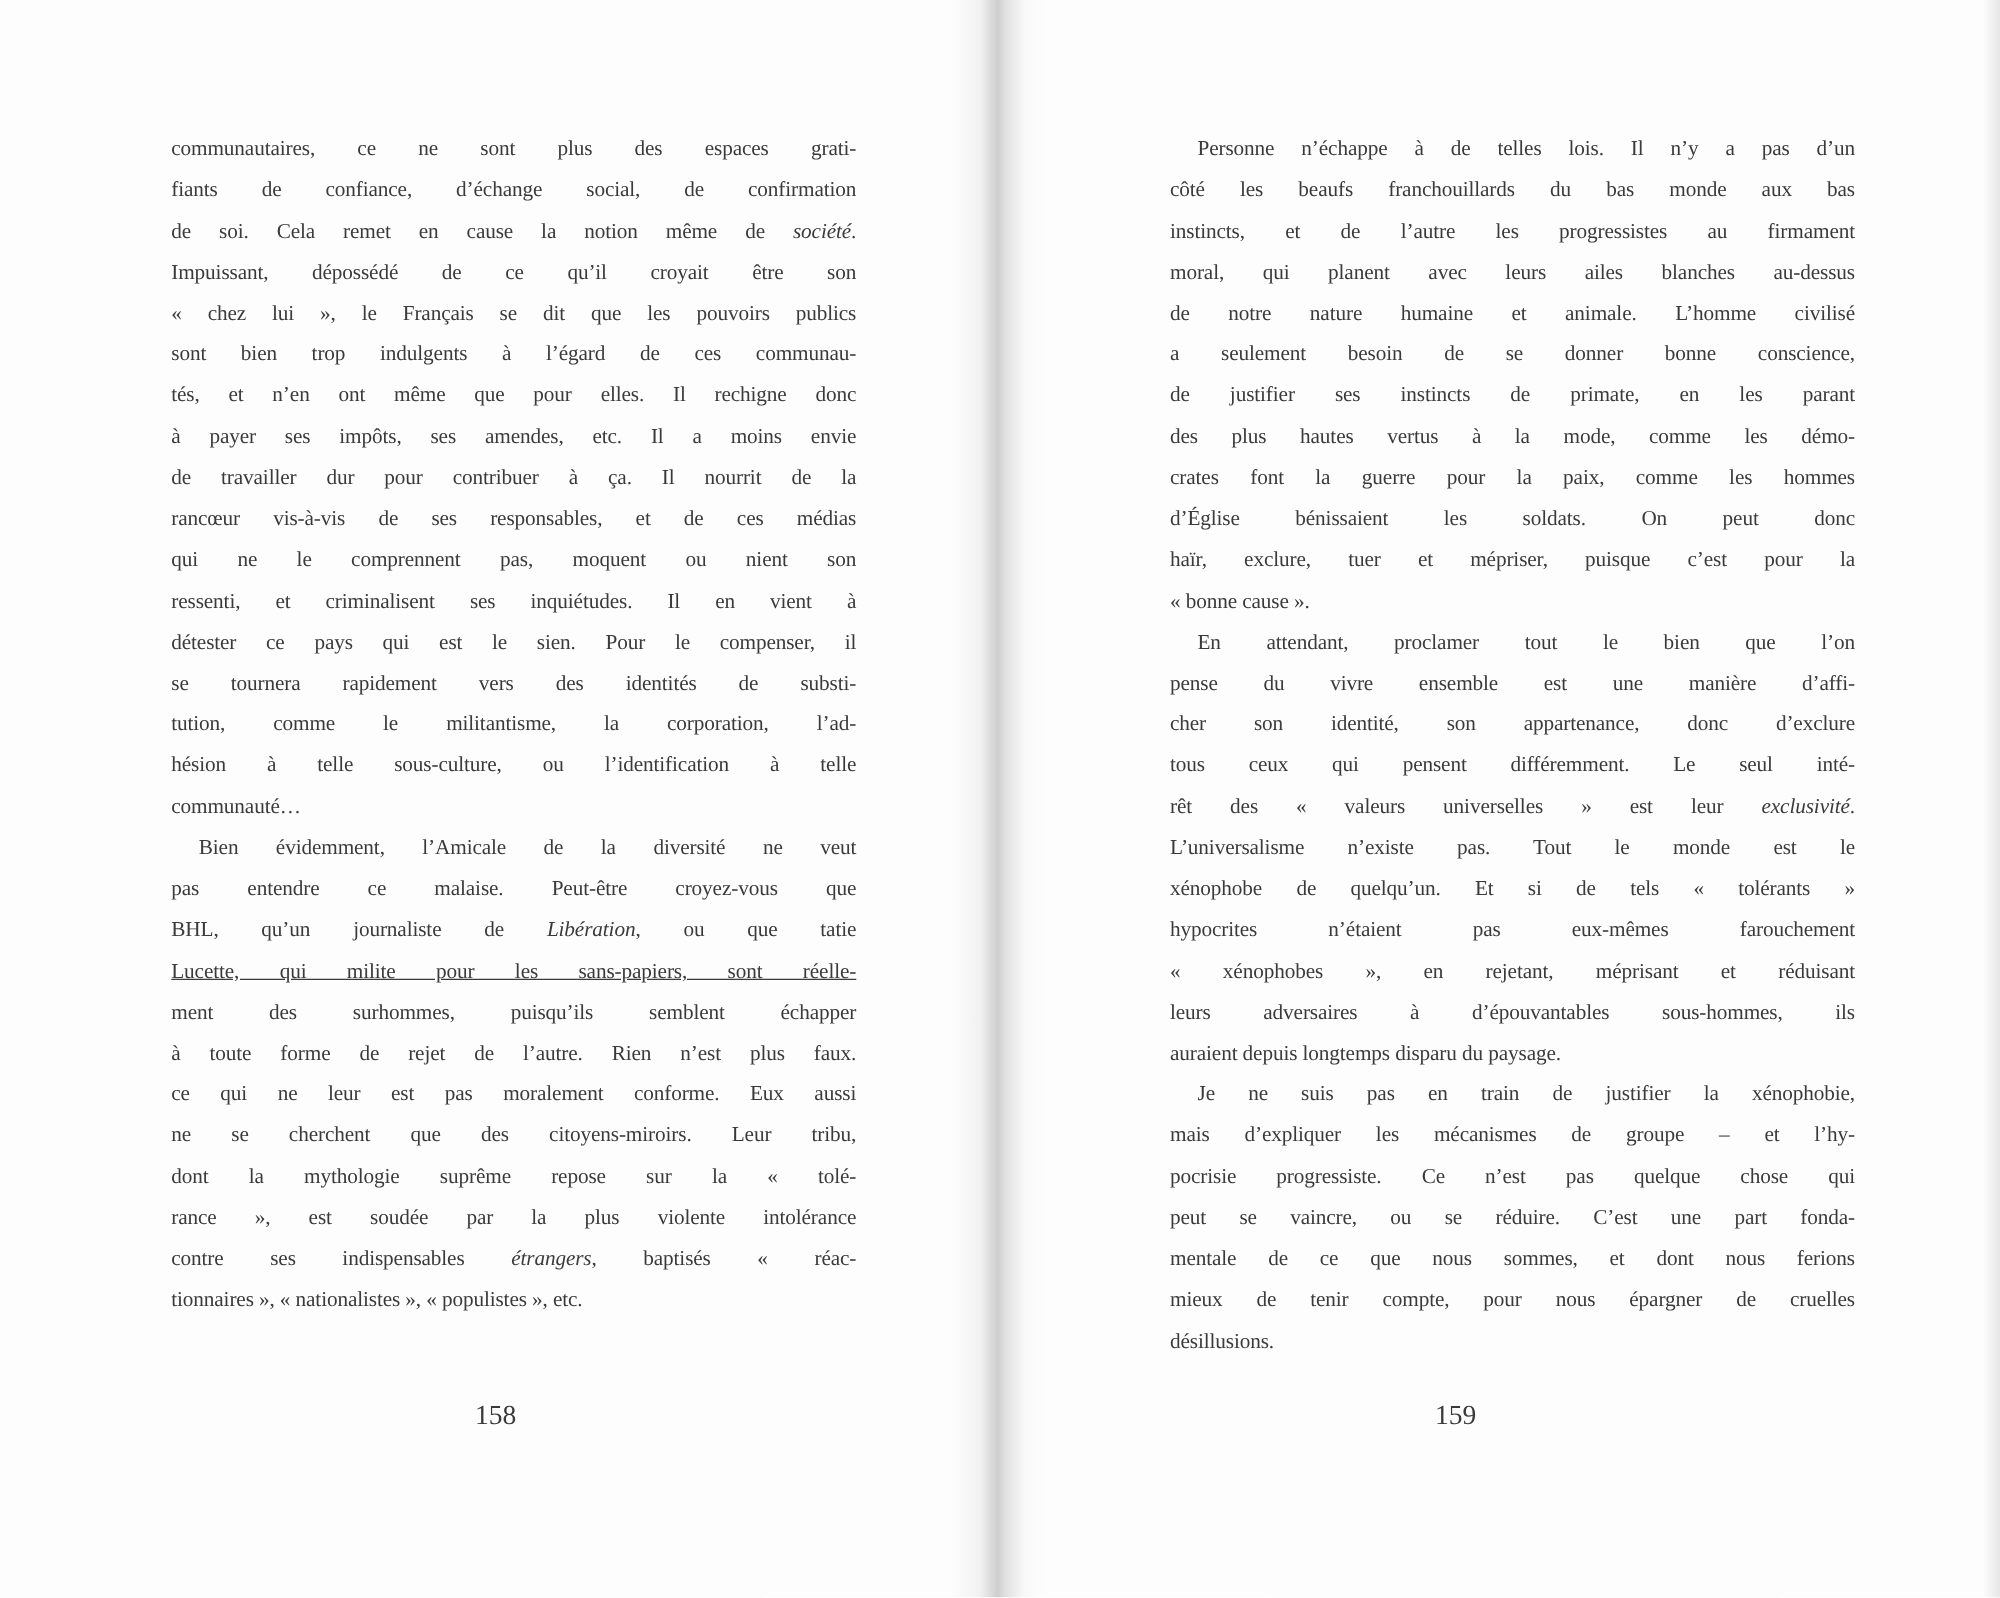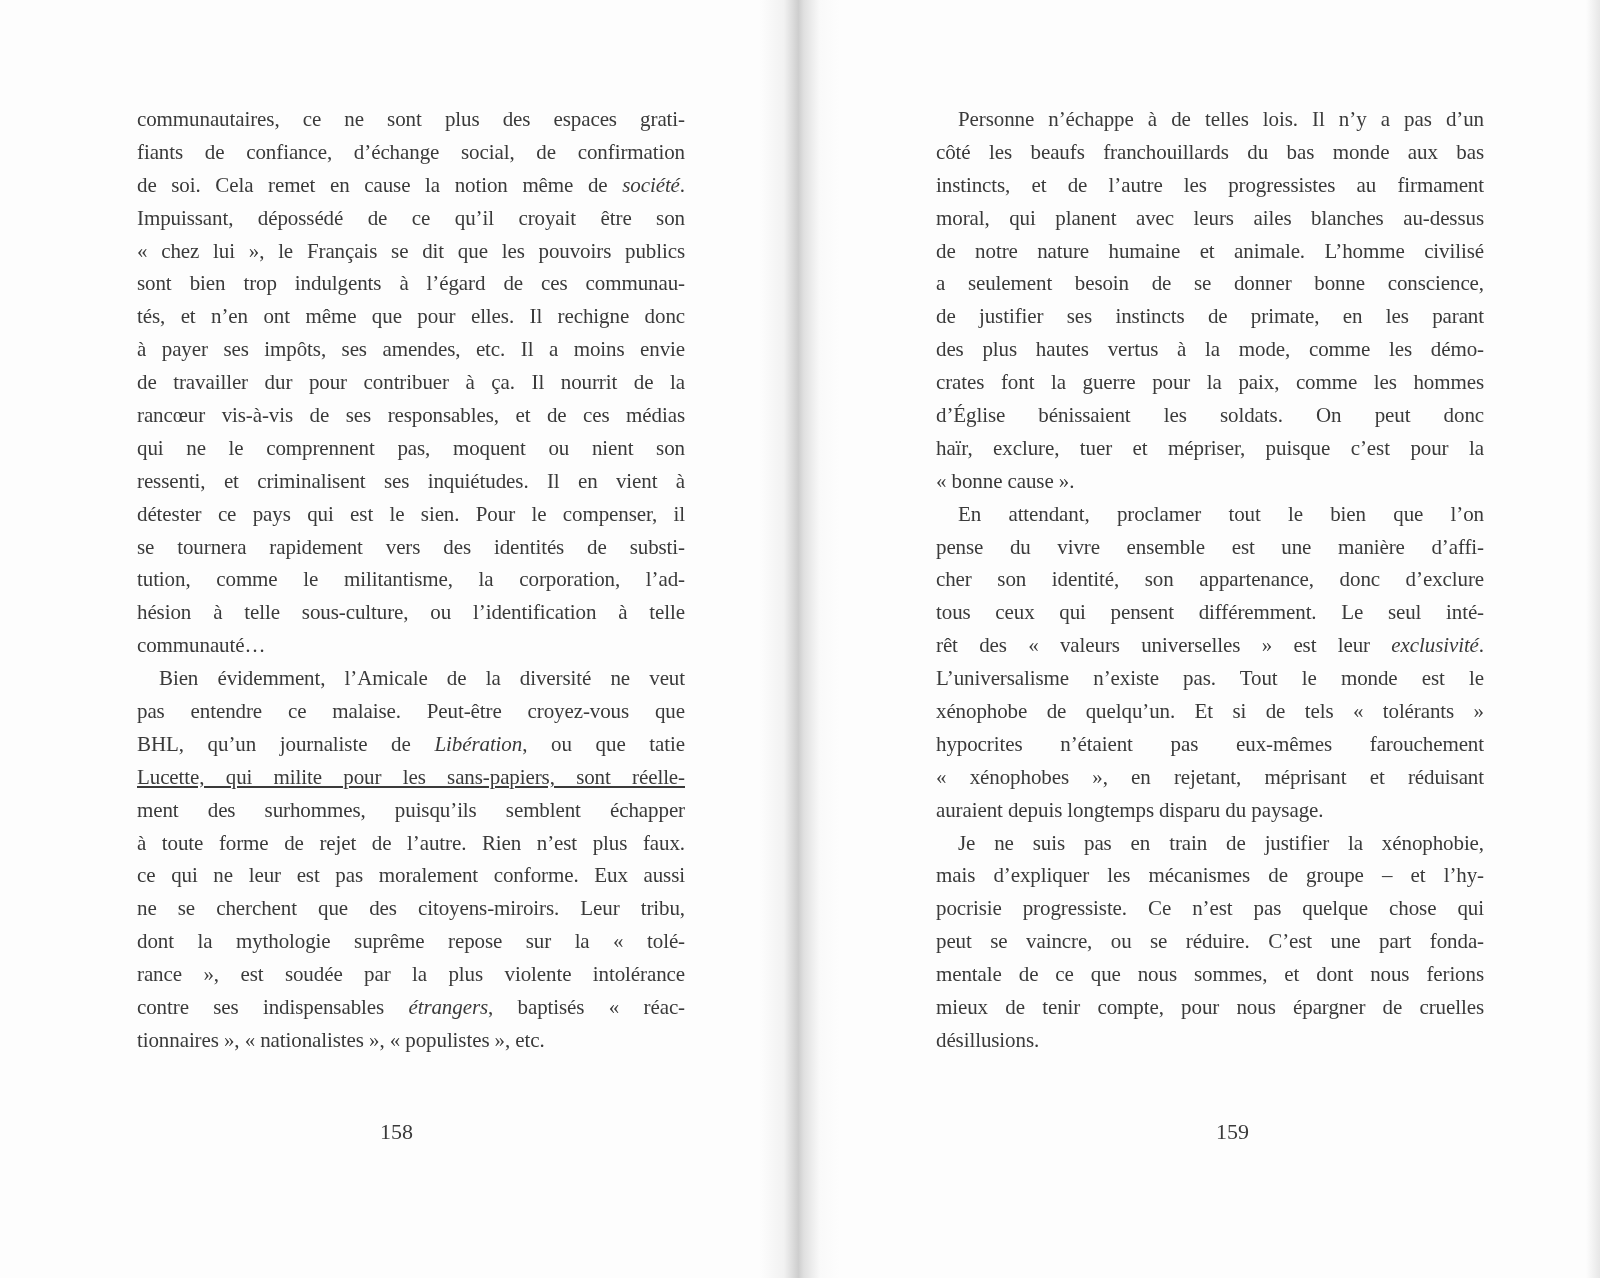--- a/index.html
+++ b/index.html
@@ -42,21 +42,21 @@
     }
     .page {
       position: absolute;
       top: 103px;
       width: 548px;
     }
     .page.left { left: 137px; }
     .page.right { left: 936px; }
     .line {
       display: block;
-      font-size: 21px;
+      font-size: 17px;
       line-height: 32.9px;
       height: 32.9px;
       text-align: justify;
       text-align-last: justify;
       white-space: nowrap;
       letter-spacing: -0.1px;
     }
     .line.last {
       text-align-last: left;
     }
@@ -65,21 +65,21 @@
     }
     .line.indent::before { content: ""; }
     .page-number {
       position: absolute;
       top: 1119px;
       font-size: 22px;
       color: #3a3a3a;
       font-family: "Liberation Serif", "DejaVu Serif", serif;
     }
     .page-number.left { left: 380px; }
-    .page-number.right { left: 1216px; }
+    .page-number.right { left: 1148px; }
   </style>
 </head>
 <body>
 
 <div class="spread">
   <div class="gutter"></div>
   <div class="right-edge"></div>
 
   <div class="page left" id="left-page">
       <div class="line" style="white-space: normal; overflow: visible;">communautaires, ce ne sont plus des espaces grati-</div>
@@ -127,20 +127,21 @@
       <div class="line last" style="white-space: normal; overflow: visible;">« bonne cause ».</div>
       <div class="line indent" style="white-space: normal; overflow: visible;">En attendant, proclamer tout le bien que l’on</div>
       <div class="line" style="white-space: normal; overflow: visible;">pense du vivre ensemble est une manière d’affi-</div>
       <div class="line" style="white-space: normal; overflow: visible;">cher son identité, son appartenance, donc d’exclure</div>
       <div class="line" style="white-space: normal; overflow: visible;">tous ceux qui pensent différemment. Le seul inté-</div>
       <div class="line" style="white-space: normal; overflow: visible;">rêt des « valeurs universelles » est leur <em>exclusivité</em>.</div>
       <div class="line" style="white-space: normal; overflow: visible;">L’universalisme n’existe pas. Tout le monde est le</div>
       <div class="line" style="white-space: normal; overflow: visible;">xénophobe de quelqu’un. Et si de tels « tolérants »</div>
       <div class="line" style="white-space: normal; overflow: visible;">hypocrites n’étaient pas eux-mêmes farouchement</div>
       <div class="line" style="white-space: normal; overflow: visible;">« xénophobes », en rejetant, méprisant et réduisant</div>
+      <div class="line" style="white-space: normal; overflow: visible;">leurs adversaires à d’épouvantables sous-hommes, ils</div>
       <div class="line last" style="white-space: normal; overflow: visible;">auraient depuis longtemps disparu du paysage.</div>
       <div class="line indent" style="white-space: normal; overflow: visible;">Je ne suis pas en train de justifier la xénophobie,</div>
       <div class="line" style="white-space: normal; overflow: visible;">mais d’expliquer les mécanismes de groupe – et l’hy-</div>
       <div class="line" style="white-space: normal; overflow: visible;">pocrisie progressiste. Ce n’est pas quelque chose qui</div>
       <div class="line" style="white-space: normal; overflow: visible;">peut se vaincre, ou se réduire. C’est une part fonda-</div>
       <div class="line" style="white-space: normal; overflow: visible;">mentale de ce que nous sommes, et dont nous ferions</div>
       <div class="line" style="white-space: normal; overflow: visible;">mieux de tenir compte, pour nous épargner de cruelles</div>
       <div class="line last" style="white-space: normal; overflow: visible;">désillusions.</div>
     </div>
 

